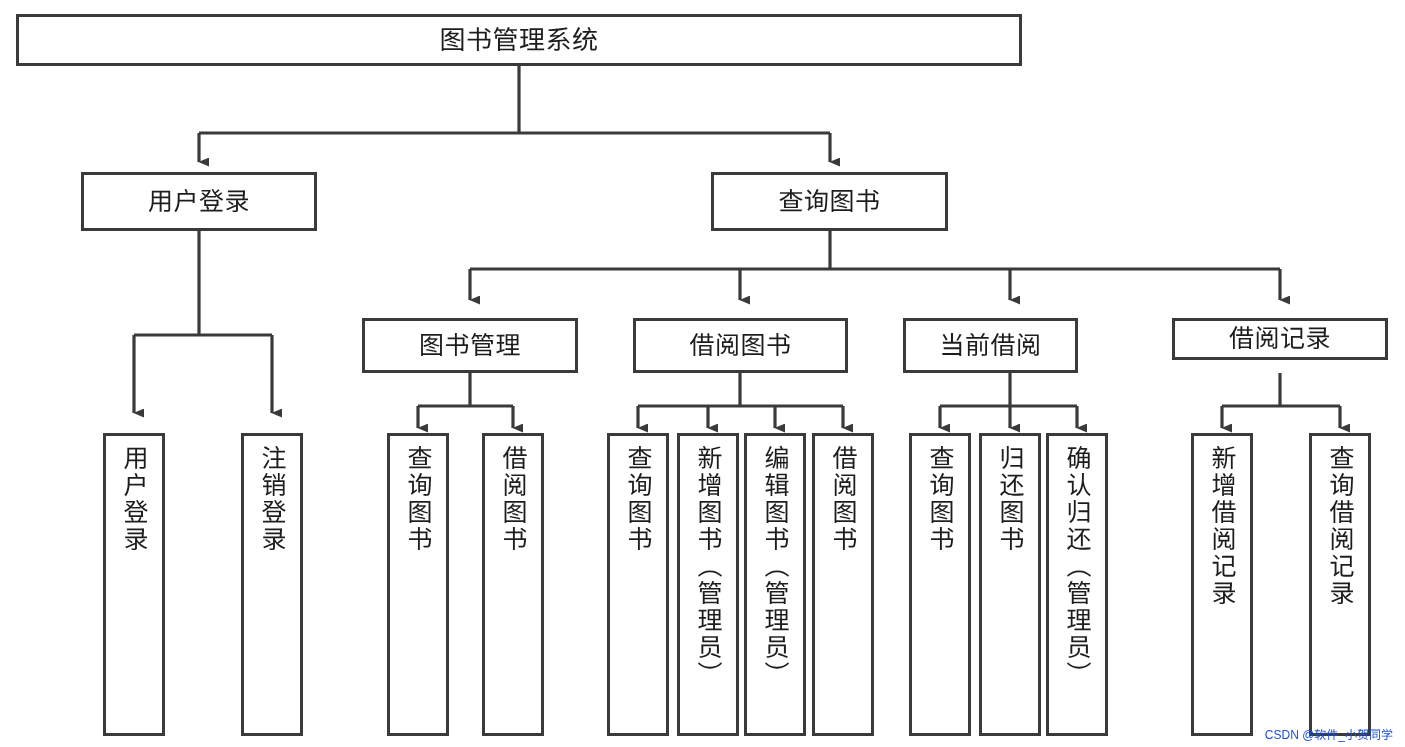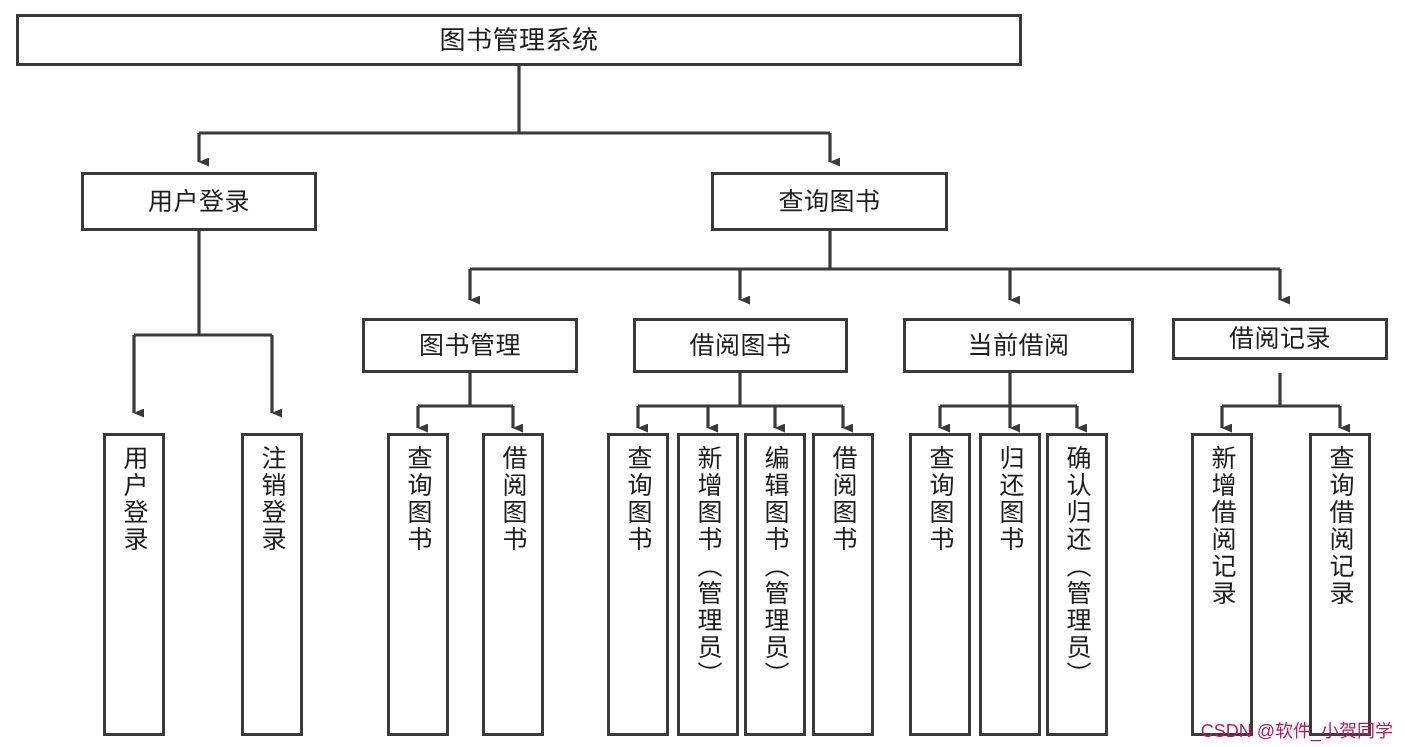--- a/index.html
+++ b/index.html
@@ -61,22 +61,22 @@
     font-size:25px;
     line-height:1.12;
     letter-spacing:2px;
     white-space:nowrap;
     height:auto;
   }
   #watermark{
     position:absolute;
     right:12px;
     bottom:5px;
-    font-size:18px;
-    color:#be185d;
+    font-size:12px;
+    color:#1d4ed8;
     white-space:nowrap;
     z-index:5;
     font-family:"Liberation Sans","DejaVu Sans",sans-serif;
   }
 </style>
 </head>
 <body>
 
 <div id="diagram">
 
@@ -142,21 +142,21 @@
   <div class="node h" style="left:711px; top:172px; width:237px; height:59px;">
     <span class="lbl">查询图书</span>
   </div>
 
   <div class="node h" style="left:362px; top:318px; width:216px; height:55px;">
     <span class="lbl">图书管理</span>
   </div>
   <div class="node h" style="left:633px; top:318px; width:215px; height:55px;">
     <span class="lbl">借阅图书</span>
   </div>
-  <div class="node h" style="left:903px; top:318px; width:231px; height:55px;">
+  <div class="node h" style="left:903px; top:318px; width:175px; height:55px;">
     <span class="lbl">当前借阅</span>
   </div>
   <div class="node h" style="left:1172px; top:318px; width:216px; height:42px;">
     <span class="lbl">借阅记录</span>
   </div>
 
   <div class="node v" style="left:103px; top:433px; width:62px; height:303px;">
     <span class="lbl">用户登录</span>
   </div>
   <div class="node v" style="left:241px; top:433px; width:62px; height:303px;">

